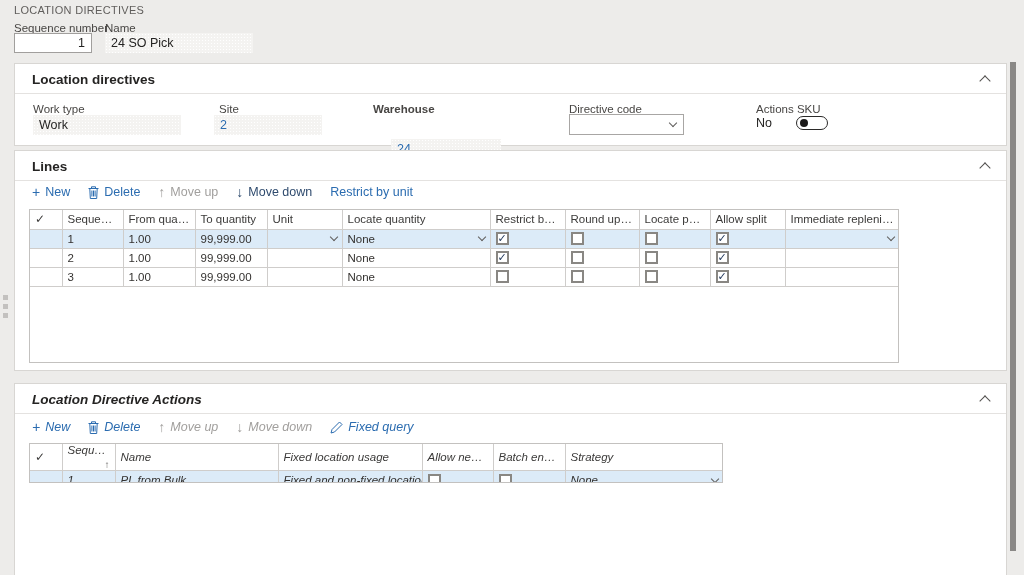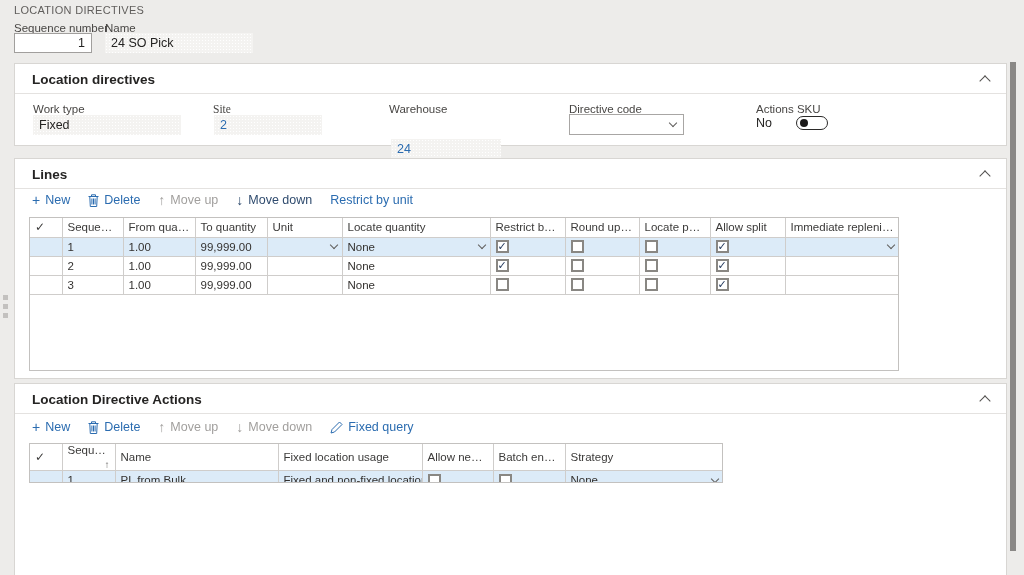--- a/index.html
+++ b/index.html
@@ -98,42 +98,42 @@
 <div class="abs input-box num" style="left:14px; top:33px; width:78px;">1</div>
 <div class="abs fld-label" style="left:105px; top:22px;">Name</div>
 <div class="abs ro-field" style="left:105px; top:33px; width:148px;">24 SO Pick</div>
 
 <div class="panel" style="top:63px; height:83px;">
   <div class="panel-title">Location directives</div>
   <div class="collapse-chev"></div>
   <div class="panel-divider"></div>
 
   <div class="abs fld-label" style="left:18px; top:39px;">Work type</div>
-  <div class="abs ro-field" style="left:18px; top:51px; width:148px;">Fixed</div>
-
-  <div class="abs fld-label" style="left:198px; top:39px;font-family:Liberation Serif, serif;">Site</div>
+  <div class="abs ro-field" style="left:18px; top:51px; width:148px;">Work</div>
+
+  <div class="abs fld-label" style="left:204px; top:39px;">Site</div>
   <div class="abs ro-field link-val" style="left:199px; top:51px; width:108px;">2</div>
 
-  <div class="abs fld-label" style="left:374px; top:39px;">Warehouse</div>
+  <div class="abs fld-label" style="left:358px; top:39px;font-weight:bold;">Warehouse</div>
   <div class="abs ro-field link-val" style="left:376px; top:51px; width:110px;margin-top:24px;">24</div>
 
   <div class="abs fld-label" style="left:554px; top:39px;">Directive code</div>
   <div class="abs combo" style="left:554px; top:50px; width:115px;">
     <span></span>
     <span class="chev"></span>
   </div>
 
   <div class="abs fld-label" style="left:741px; top:39px;">Actions SKU</div>
   <div class="abs" style="left:741px; top:52px; font-size:12.5px;">No</div>
   <div class="abs toggle" style="left:781px; top:52px;">
     <span class="knob"></span>
   </div>
 </div>
 
-<div class="panel" style="top:158px; height:221px;padding-left:23px;">
+<div class="panel" style="top:150px; height:221px;padding-left:23px;">
   <div class="panel-title">Lines</div>
   <div class="collapse-chev"></div>
   <div class="panel-divider"></div>
 
   <div class="toolbar" style="left:17px; top:34px;">
     <span class="tb-btn">
       <span class="glyph">+</span>
       <span>New</span>
     </span>
     <span class="tb-btn">
@@ -236,21 +236,21 @@
         <td><span class="cb"></span></td>
         <td><span class="cb"></span></td>
         <td><span class="cb checked"></span></td>
         <td></td>
       </tr>
     </tbody>
       </table>
   </div>
 </div>
 
-<div class="panel" style="top:383px; height:192px; border-bottom:none;">
+<div class="panel" style="top:383px; height:192px; border-bottom:none;font-style:italic;">
   <div class="panel-title">Location Directive Actions</div>
   <div class="collapse-chev"></div>
   <div class="panel-divider"></div>
 
   <div class="toolbar" style="left:17px; top:36px;">
     <span class="tb-btn">
       <span class="glyph">+</span>
       <span>New</span>
     </span>
     <span class="tb-btn">

